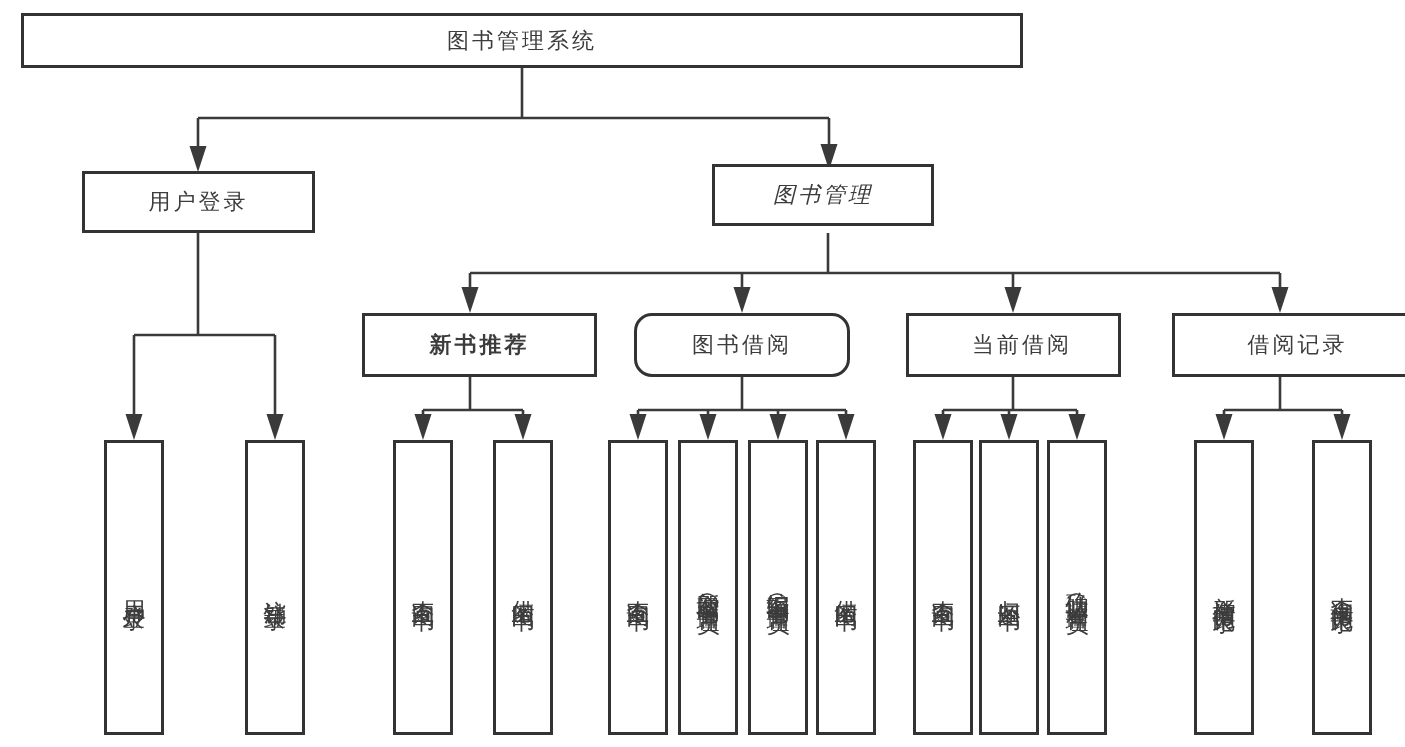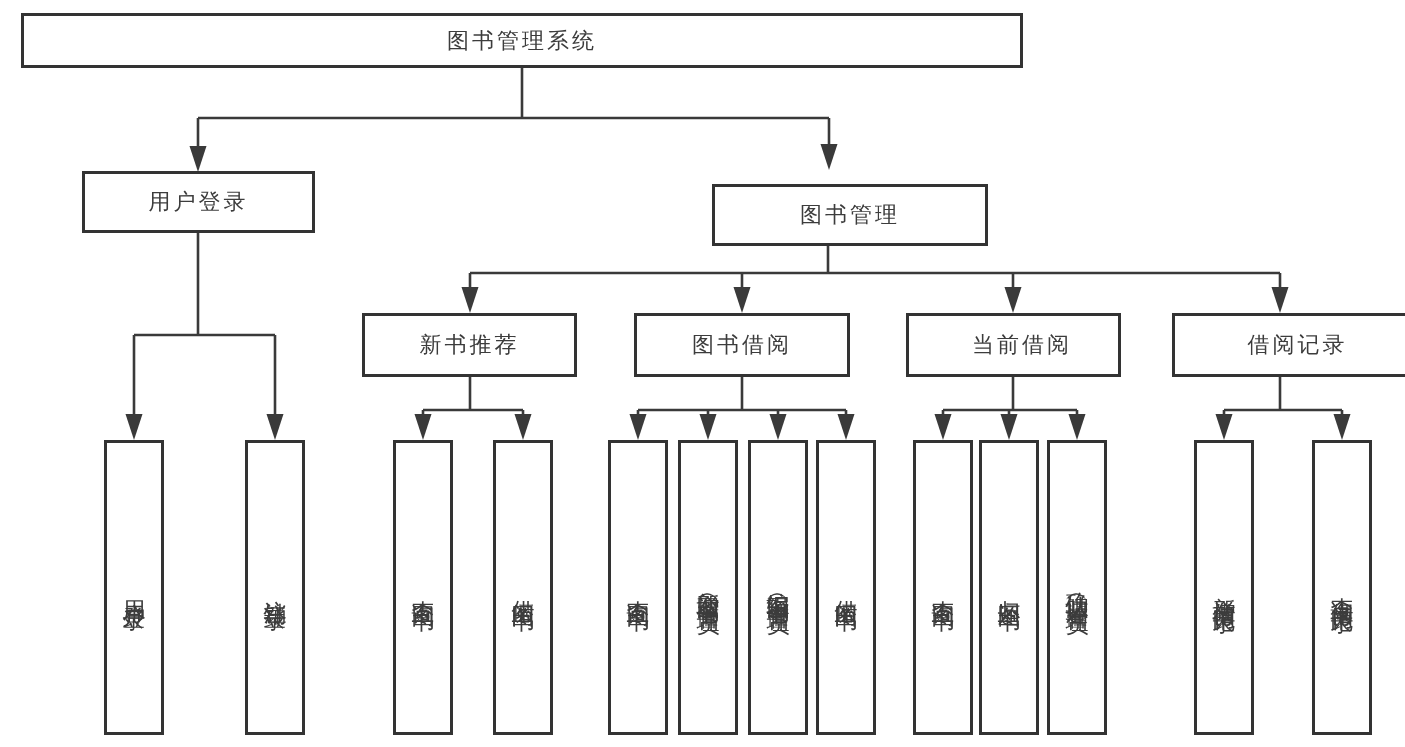--- a/index.html
+++ b/index.html
@@ -128,24 +128,24 @@
       <path class="ln" d="M1224,410 L1224,422"></path>
       <polygon class="ah" points="1215.5,414 1232.5,414 1224,440"></polygon>
       <path class="ln" d="M1342,410 L1342,422"></path>
       <polygon class="ah" points="1333.5,414 1350.5,414 1342,440"></polygon>
     </g>
   </svg>
 
   <div class="node h-node" style="left:21px;top:13px;width:1002px;height:55px;">图书管理系统</div>
 
   <div class="node h-node" style="left:82px;top:171px;width:233px;height:62px;">用户登录</div>
-  <div class="node h-node" style="left:712px;top:184px;width:276px;height:62px;">图书管理</div>
+  <div class="node h-node" style="left:712px;top:164px;width:222px;height:62px;font-style:italic;">图书管理</div>
 
-  <div class="node h-node" style="left:362px;top:313px;width:215px;height:64px;">新书推荐</div>
-  <div class="node h-node" style="left:634px;top:313px;width:216px;height:64px;">图书借阅</div>
+  <div class="node h-node" style="left:362px;top:313px;width:235px;height:64px;font-weight:bold;">新书推荐</div>
+  <div class="node h-node" style="left:634px;top:313px;width:216px;height:64px;border-radius:18px;">图书借阅</div>
   <div class="node h-node" style="left:906px;top:313px;width:215px;height:64px;padding-left:17px;">当前借阅</div>
   <div class="node h-node" style="left:1172px;top:313px;width:251px;height:64px;">借阅记录</div>
 
   <div class="node v-node" style="left:104px;top:440px;width:60px;height:295px;">用户登录</div>
   <div class="node v-node" style="left:245px;top:440px;width:60px;height:295px;">注销登录</div>
 
   <div class="node v-node" style="left:393px;top:440px;width:60px;height:295px;">查询图书</div>
   <div class="node v-node" style="left:493px;top:440px;width:60px;height:295px;">借阅图书</div>
 
   <div class="node v-node" style="left:608px;top:440px;width:60px;height:295px;">查询图书</div>

